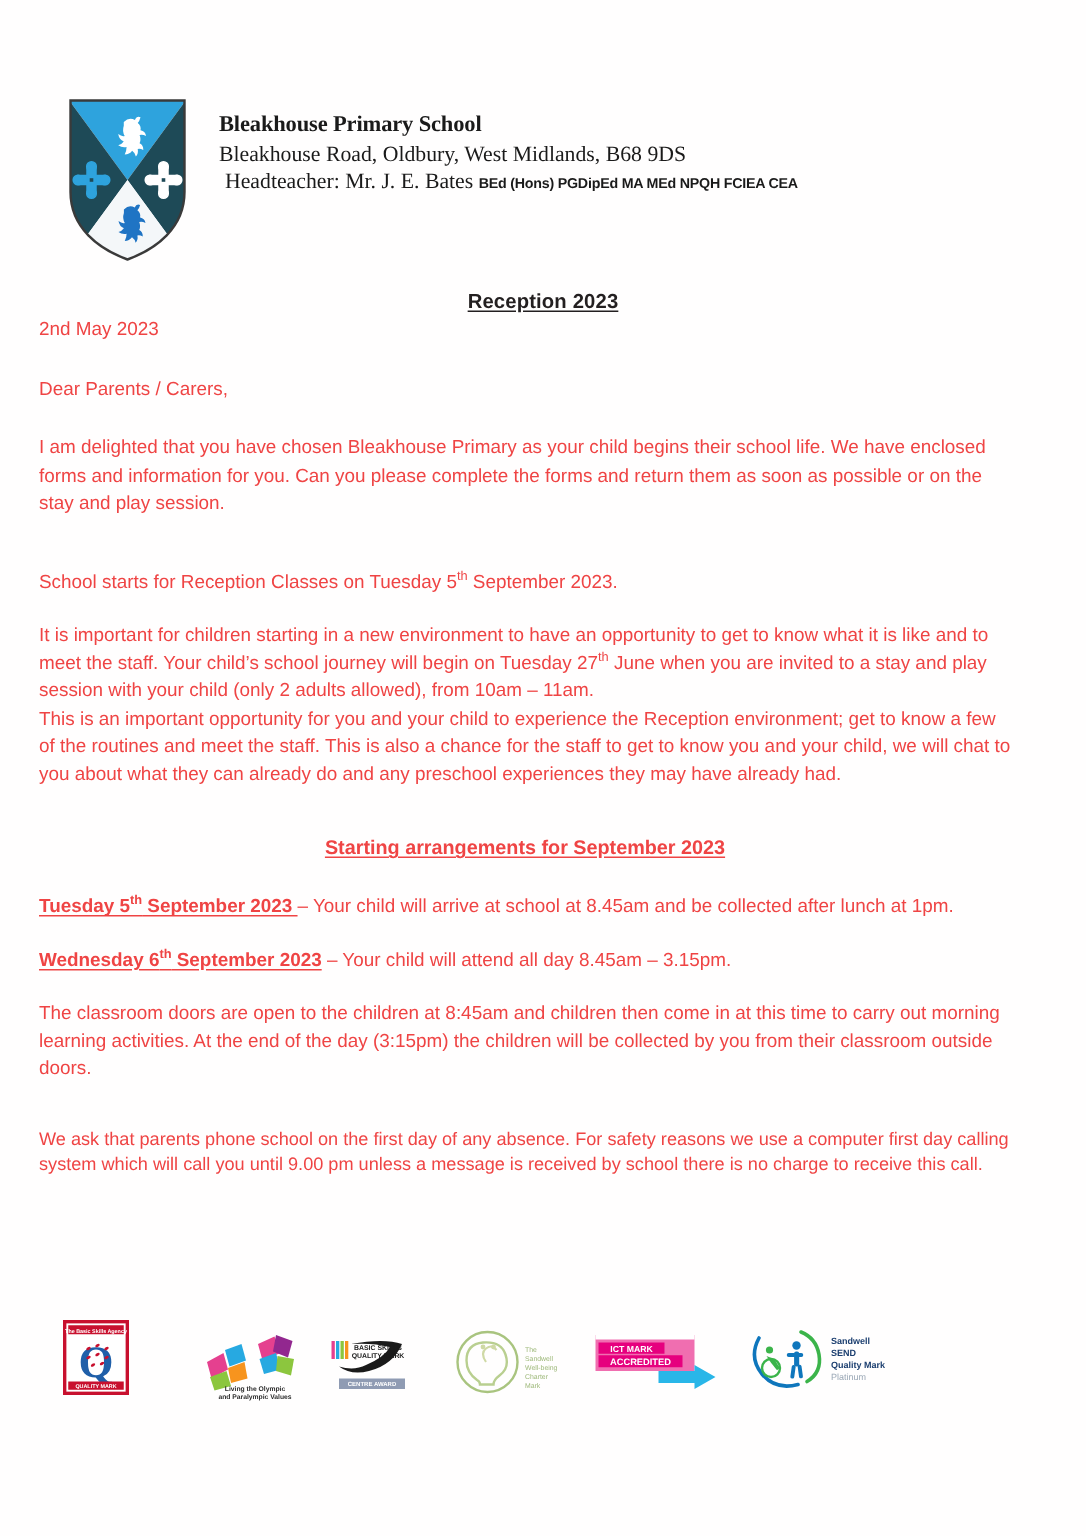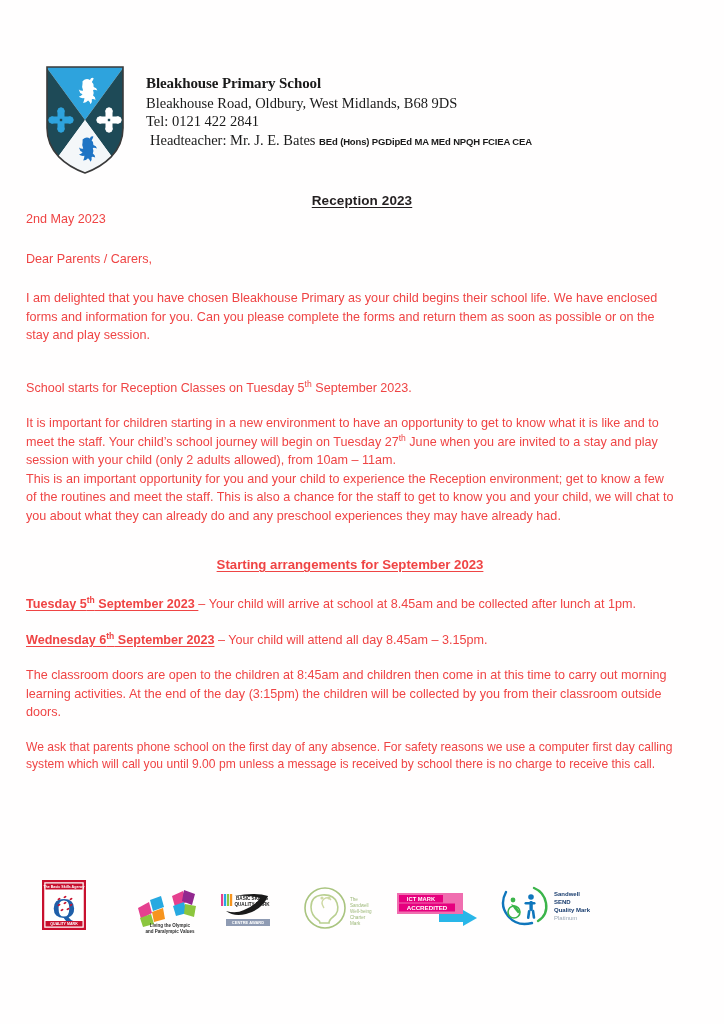--- a/index.html
+++ b/index.html
@@ -120,21 +120,21 @@
 
   .blank-line {
     display: inline-block;
     width: 62px;
     border-bottom: 1.4px solid #231f20;
     height: 0.82em;
     vertical-align: baseline;
     margin: 0 1px;
   }
 
-  .small-para { font-size: 12.1px; line-height: 1.44; }
+  .small-para { font-size: 12.1px; line-height: 1.44; margin-top: 12px; }
 
   
   .logo-strip {
     position: absolute;
     left: 40px;
     top: 880px;
     width: 620px;
     height: 58px;
   }
   .logo {
@@ -195,21 +195,20 @@
             <rect x="-1.2" y="-1.2" width="2.4" height="2.4" fill="#1e4a57" stroke="none"></rect>
           </g>
         </g>
         <path d="M3 3 H79 V64 C79 88 60 102 41 109 C22 102 3 88 3 64 Z" fill="none" stroke="#3a3a3a" stroke-width="1.6"></path>
       </svg>
     </div>
 
     <div class="school-block">
       <div class="school-name">Bleakhouse Primary School</div>
       <div class="school-line">Bleakhouse Road, Oldbury, West Midlands, B68 9DS</div>
-      <div class="school-line">Tel: 0121 422 2841</div>
       <div class="school-line indent">
         <span>Headteacher: Mr. J. E. Bates</span><span>&nbsp;</span><span class="quals">BEd (Hons) PGDipEd MA MEd NPQH FCIEA CEA</span>
       </div>
     </div>
   </div>
 
   <div class="doc-title">Reception 2023</div>
 
   <div class="body-area">
 

